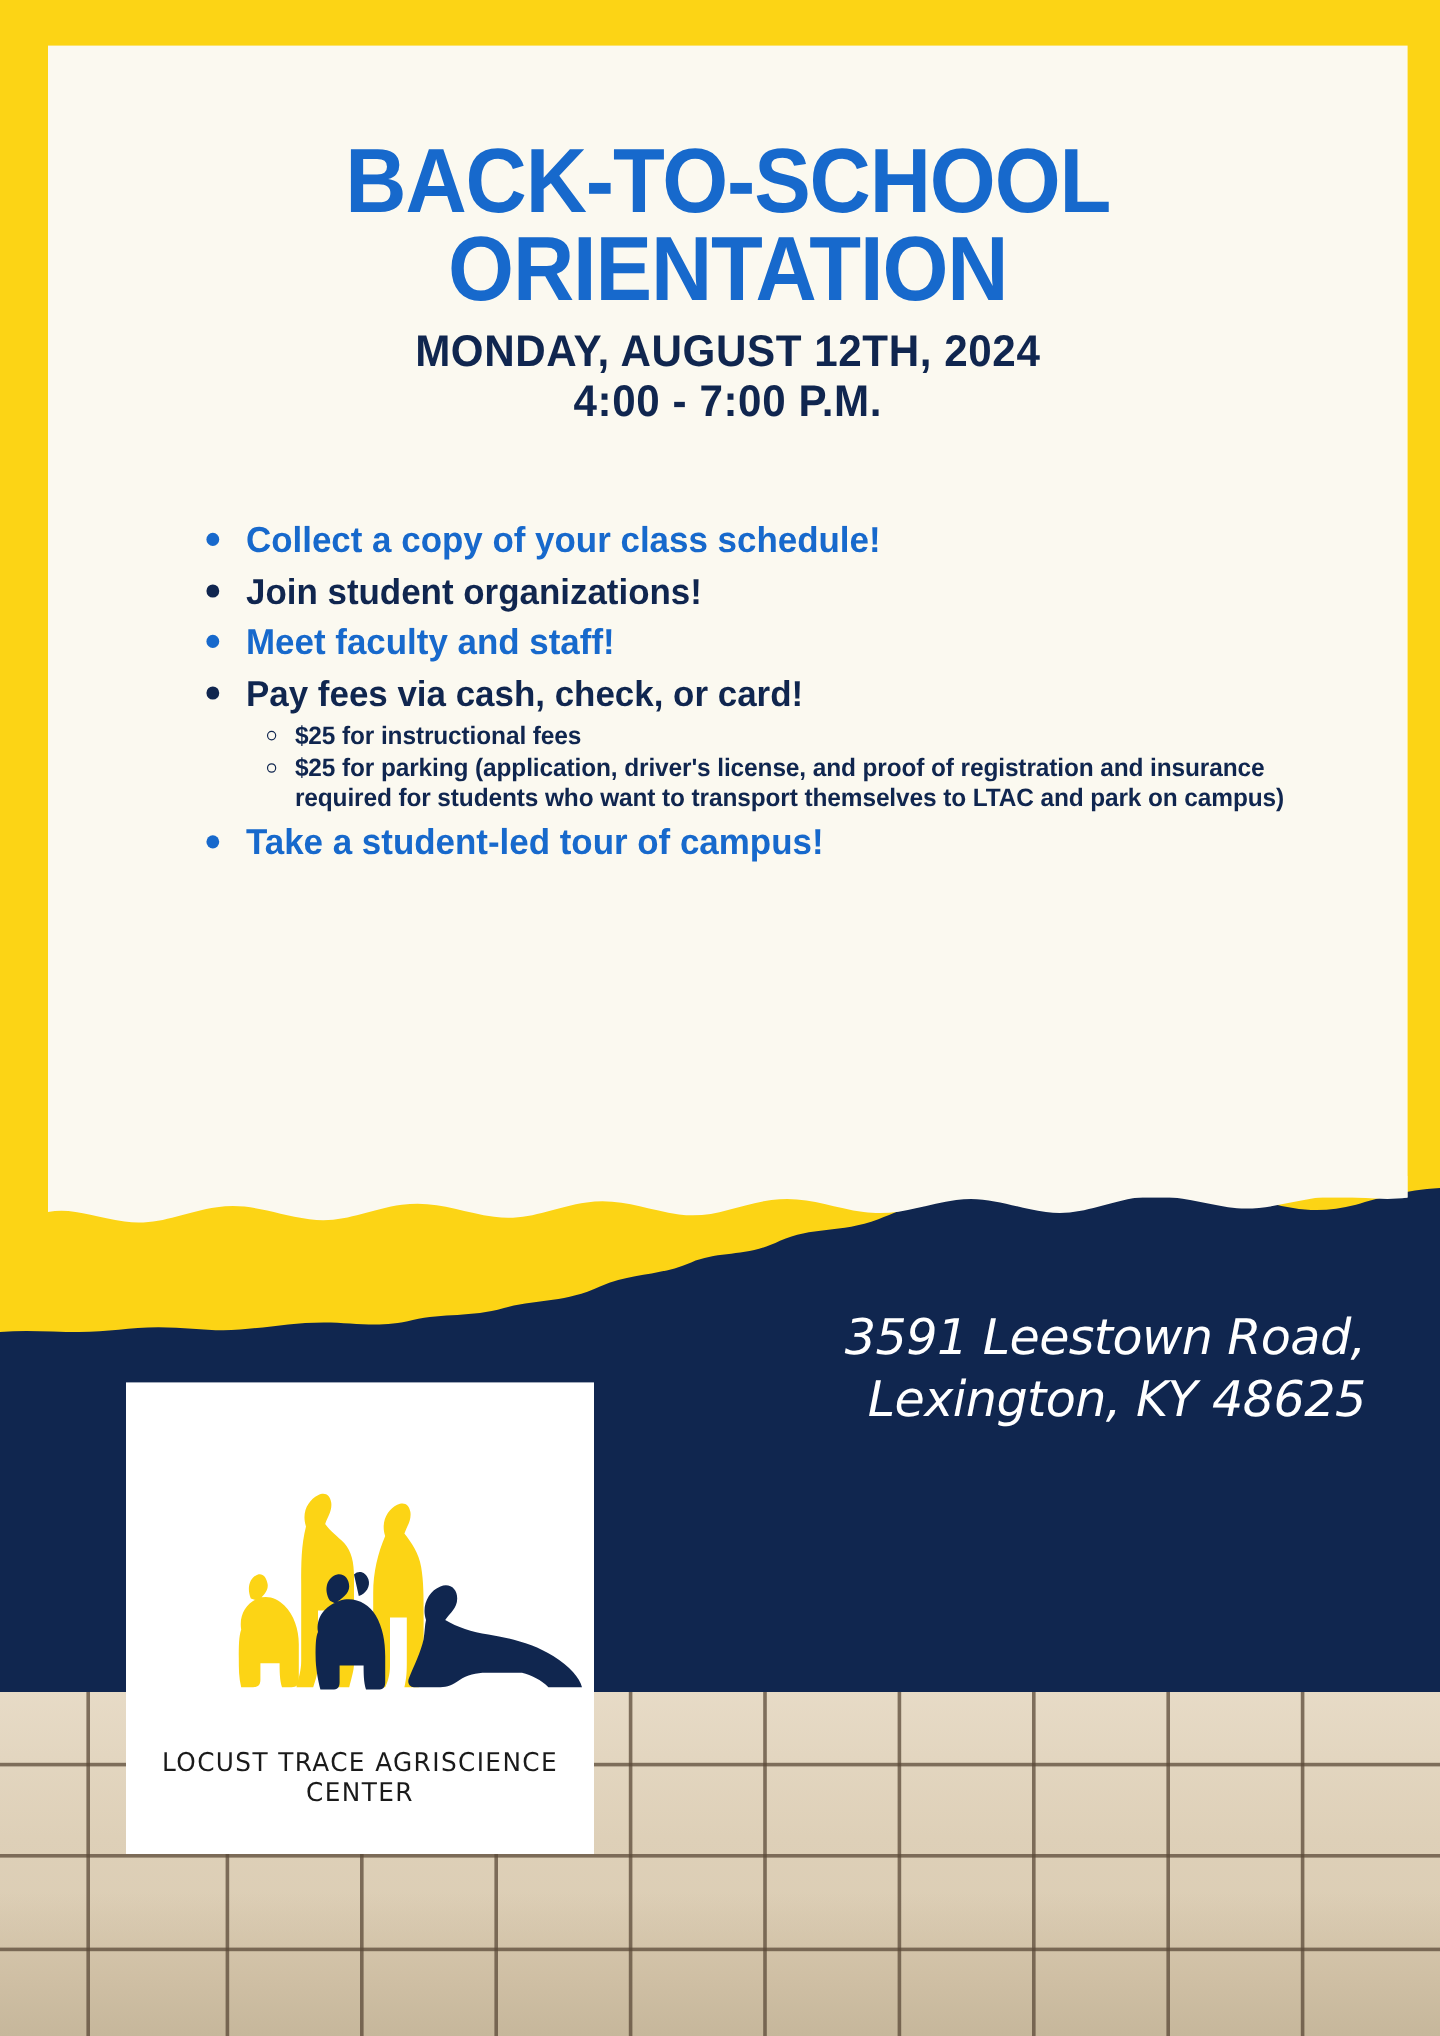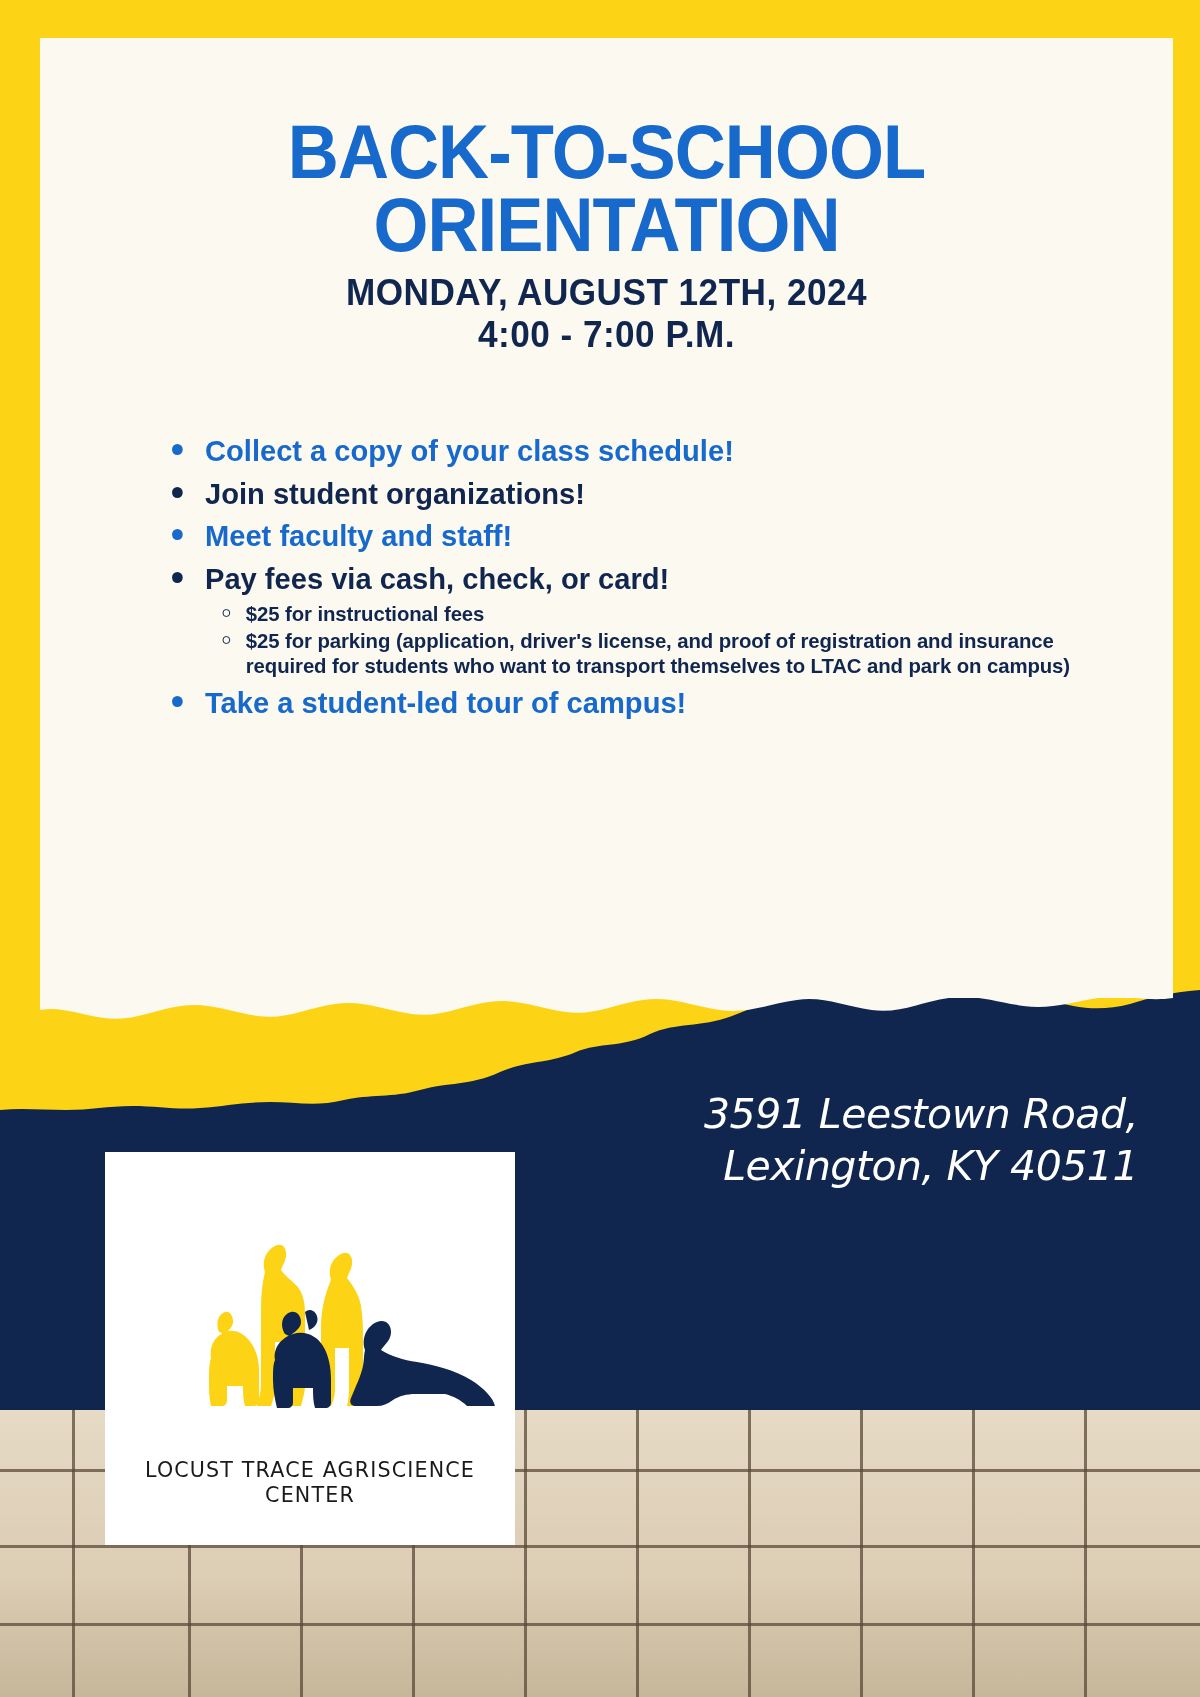--- a/index.html
+++ b/index.html
@@ -187,21 +187,20 @@
   
   .logo-card {
     position: absolute;
     left: 105px;
     top: 1152px;
     width: 390px;
     height: 393px;
     background: #FFFFFF;
     z-index: 8;
     overflow: hidden;
-    padding-left: 20px;
   }
   .logo-card .art {
     position: absolute;
     left: 0; right: 0;
     top: 58px;
     height: 240px;
   }
   .logo-card .art svg { display: block; width: 100%; height: 100%; }
   .logo-caption {
     position: absolute;
@@ -304,21 +303,21 @@
           C730,26 712,16 688,20 C662,24 644,34 618,30 C592,26 574,16 548,20
           C522,24 504,36 478,32 C452,28 434,18 408,22 C382,26 364,38 338,34
           C312,30 294,20 268,24 C242,28 224,40 198,36 C172,32 154,22 128,26
           C102,30 84,42 58,38 C34,34 18,26 0,30 Z"></path>
       </svg>
     </div>
   </div>
 
   <div class="address">
     <span>3591 Leestown Road,</span>
-    <span class="line2">Lexington, KY 40511</span>
+    <span class="line2">Lexington, KY 48625</span>
   </div>
 
   <div class="logo-card">
     <div class="art">
       <svg viewBox="0 0 390 240" xmlns="http://www.w3.org/2000/svg">
 
         <path fill="#FCD415" d="M150,62 C146,50 152,40 160,36 C166,33 170,36 171,42
           C172,49 168,54 166,60 C170,66 176,70 182,76 C188,83 190,92 190,104
           L190,176 C190,182 188,188 186,196 L172,196 C174,186 176,180 176,172
           L176,132 L160,132 L160,176 C160,184 158,190 156,196 L142,196

